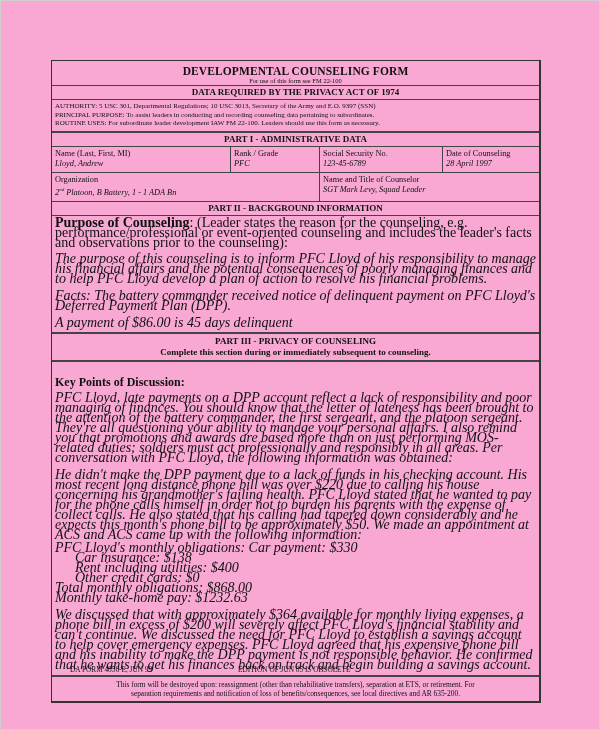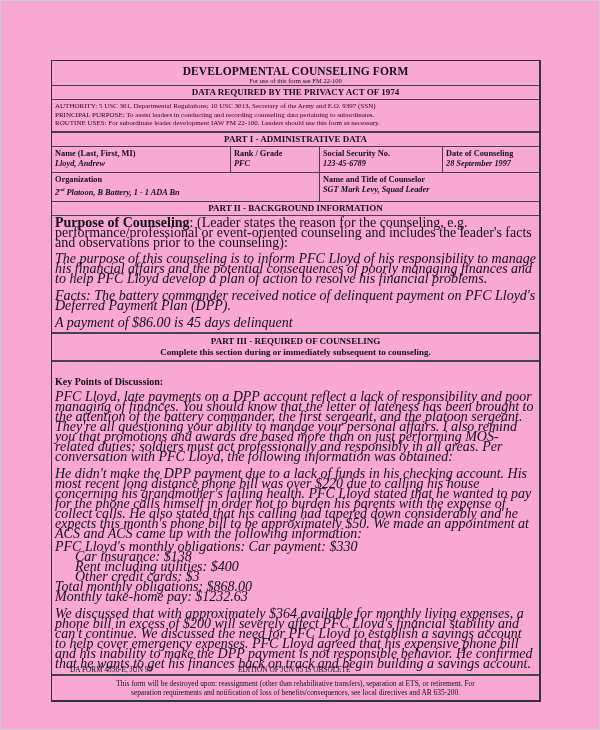--- a/index.html
+++ b/index.html
@@ -14,30 +14,30 @@
       font-family: "Liberation Serif", "DejaVu Serif", serif;
       color: #111; box-sizing: border-box;
     }
     .row { border-bottom: 1px solid #444; box-sizing: border-box; }
     .row:last-child { border-bottom: none; }
     .center { text-align: center; }
     .title { font-weight: bold; font-size: 11.5px; line-height: 12px; padding-top: 4px; letter-spacing: 0.1px; }
     .subtitle { font-size: 6.5px; line-height: 7px; padding-bottom: 1px; }
     .sec-head { font-weight: bold; font-size: 9px; line-height: 11px; padding: 1px 0 1px; }
     .privacy { font-size: 7px; line-height: 8.6px; padding: 2px 3px 3px; }
-    .grid4 { display: flex; font-weight: bold; }
+    .grid4 { display: flex; }
     .cell { box-sizing: border-box; padding: 2px 3px 3px; border-right: 1px solid #444; font-size: 8.3px; line-height: 10px; }
     .cell:last-child { border-right: none; }
     .lbl { display: block; }
     .val { display: block; font-style: italic; }
     .para { font-size: 14px; line-height: 10px; padding: 2px 3px; }
     .para b { font-weight: bold; }
     .ital { font-style: italic; }
     .indent { padding-left: 20px; }
-    .kp { font-size: 10px; font-weight: bold; padding: 15px 3px 4px; line-height: 9px; }
+    .kp { font-size: 12px; font-weight: bold; padding: 0 3px 4px; line-height: 9px; margin-top: 16px; }
     .instr { font-size: 7.4px; line-height: 9px; padding: 3px 6px 3px; }
     .footer {
       position: absolute; left: 52px; top: 664px; width: 480px;
       font-family: "Liberation Serif", "DejaVu Serif", serif;
       font-size: 7.3px; color: #111; display: flex;
     }
     .footer .f1 { width: 168px; padding-left: 17px; }
   </style>
 </head>
 <body>
@@ -68,21 +68,21 @@
       <div class="cell" style="width:89px;">
         <span class="lbl">Rank / Grade</span>
         <span class="val">PFC</span>
       </div>
       <div class="cell" style="width:123px;">
         <span class="lbl">Social Security No.</span>
         <span class="val">123-45-6789</span>
       </div>
       <div class="cell" style="flex:1;">
         <span class="lbl">Date of Counseling</span>
-        <span class="val">28 September 1997</span>
+        <span class="val">28 April 1997</span>
       </div>
     </div>
 
     <div class="row grid4">
       <div class="cell" style="width:268px;">
         <span class="lbl">Organization</span>
         <span class="val"><span>2</span><sup style="font-size:5px;">nd</sup><span> Platoon, B Battery, 1 - 1 ADA Bn</span></span>
       </div>
       <div class="cell" style="flex:1;">
         <span class="lbl">Name and Title of Counselor</span>
@@ -95,33 +95,33 @@
     <div class="row" style="padding-bottom:2px;">
       <div class="para">
         <b>Purpose of Counseling</b><span>: (Leader states the reason for the counseling, e.g. performance/professional or event-oriented counseling and includes the leader's facts and observations prior to the counseling):</span>
       </div>
       <div class="para ital" style="padding-top:4px;">The purpose of this counseling is to inform PFC Lloyd of his responsibility to manage his financial affairs and the potential consequences of poorly managing finances and to help PFC Lloyd develop a plan of action to resolve his financial problems.</div>
       <div class="para ital" style="padding-top:5px;">Facts: The battery commander received notice of delinquent payment on PFC Lloyd's Deferred Payment Plan (DPP).</div>
       <div class="para ital" style="padding-top:5px;">A payment of $86.00 is 45 days delinquent</div>
     </div>
 
     <div class="row center sec-head" style="border-top:1px solid #444; padding:2px 0 2px;">
-      <div>PART III - REQUIRED OF COUNSELING</div>
+      <div>PART III - PRIVACY OF COUNSELING</div>
       <div>Complete this section during or immediately subsequent to counseling.</div>
     </div>
 
     <div class="row" style="padding-bottom:3px; border-top:1px solid #444;">
       <div class="kp">Key Points of Discussion:</div>
       <div class="para ital">PFC Lloyd, late payments on a DPP account reflect a lack of responsibility and poor managing of finances. You should know that the letter of lateness has been brought to the attention of the battery commander, the first sergeant, and the platoon sergeant. They're all questioning your ability to manage your personal affairs. I also remind you that promotions and awards are based more than on just performing MOS-related duties; soldiers must act professionally and responsibly in all areas. Per conversation with PFC Lloyd, the following information was obtained:</div>
       <div class="para ital" style="padding-top:5px;">He didn't make the DPP payment due to a lack of funds in his checking account. His most recent long distance phone bill was over $220 due to calling his house concerning his grandmother's failing health. PFC Lloyd stated that he wanted to pay for the phone calls himself in order not to burden his parents with the expense of collect calls. He also stated that his calling had tapered down considerably and he expects this month's phone bill to be approximately $50. We made an appointment at ACS and ACS came up with the following information:</div>
       <div class="para ital" style="padding-top:1px;">
         <div>PFC Lloyd's monthly obligations: Car payment: $330</div>
         <div class="indent">Car insurance: $138</div>
         <div class="indent">Rent including utilities: $400</div>
-        <div class="indent">Other credit cards: $3</div>
+        <div class="indent">Other credit cards: $0</div>
         <div>Total monthly obligations: $868.00</div>
         <div>Monthly take-home pay: $1232.63</div>
       </div>
       <div class="para ital" style="padding-top:5px;">We discussed that with approximately $364 available for monthly living expenses, a phone bill in excess of $200 will severely affect PFC Lloyd's financial stability and can't continue. We discussed the need for PFC Lloyd to establish a savings account to help cover emergency expenses. PFC Lloyd agreed that his expensive phone bill and his inability to make the DPP payment is not responsible behavior. He confirmed that he wants to get his finances back on track and begin building a savings account.</div>
     </div>
 
     <div class="row center instr" style="border-top:1px solid #444;">
       <div>This form will be destroyed upon: reassignment (other than rehabilitative transfers), separation at ETS, or retirement. For</div>
       <div>separation requirements and notification of loss of benefits/consequences, see local directives and AR 635-200.</div>
     </div>

